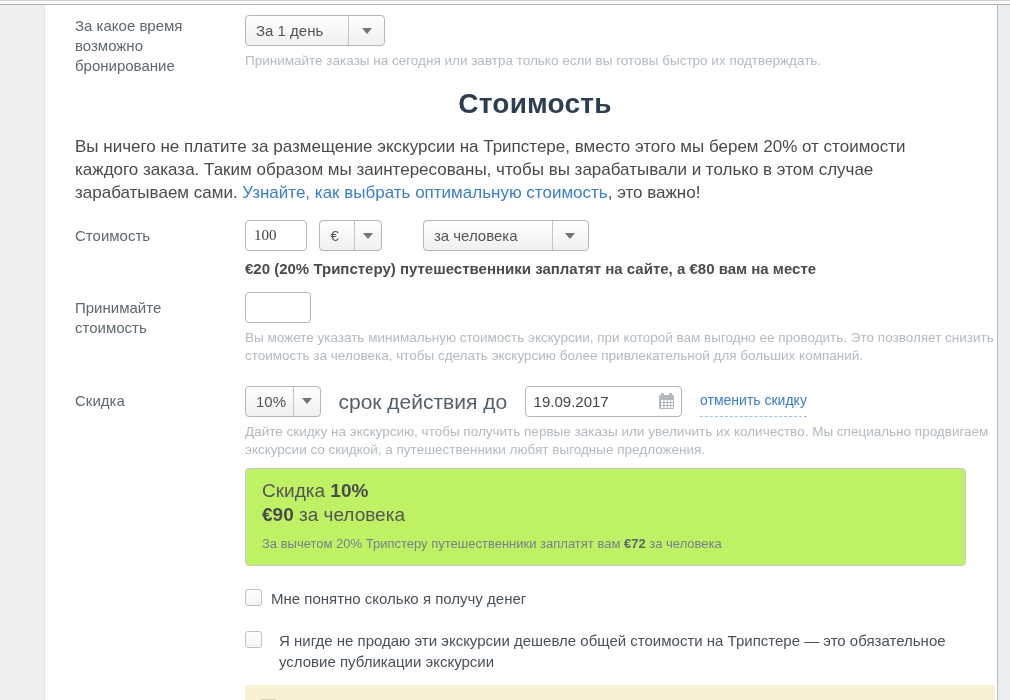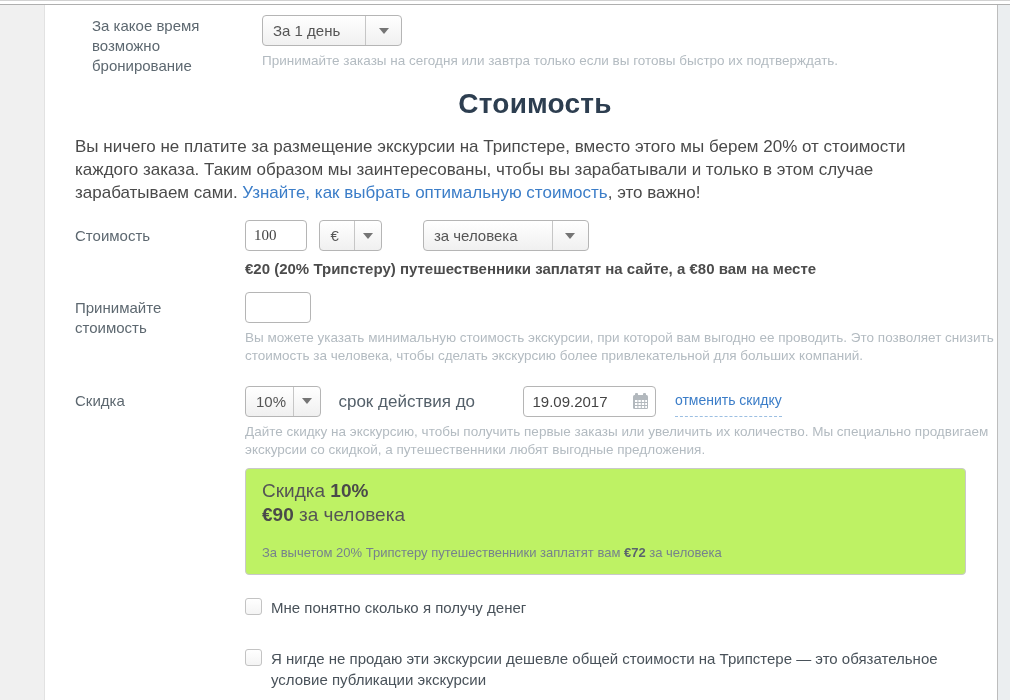--- a/index.html
+++ b/index.html
@@ -29,58 +29,58 @@
                        display:flex; align-items:center; justify-content:center; }
   .select.narrow .arrow-btn { width:27px; flex-basis:27px; }
   .tri-down { width:0; height:0; border-left:5px solid transparent;
               border-right:5px solid transparent; border-top:6px solid #757575; }
 
   .text-input { height:31px; border:1px solid #b5b5b5; border-radius:4px; background:#fff;
                 font-size:15px; color:#444; padding:0 8px;
                 font-family:"Liberation Sans","DejaVu Sans",sans-serif; }
   .hint { font-size:13.5px; line-height:18px; color:#b3bbc1; margin-top:6px; }
 
-  .booking-row { margin-top:10px;margin-left:17px; }
+  .booking-row { margin-top:10px; }
   .booking-row .row-label { padding-top:1px; }
   .booking-select { width:140px; }
 
   .section-heading { margin-top:12px; text-align:center; font-size:28px; font-weight:bold;
                      color:#2d3e50; letter-spacing:0.2px; }
   .intro { margin-top:15px; margin-left:0; width:878px; font-size:17px; line-height:23px; color:#4a4a4a; }
   a.inline-link { color:#3b7dc8; text-decoration:none; cursor:pointer; }
 
   .price-row { margin-top:16px; }
   .price-input { width:62px;font-family:Liberation Serif, serif; }
   .currency-select { width:63px; margin-left:8px; }
   .unit-select { width:166px; margin-left:36px; }
   .breakdown { margin-top:9px; font-size:15px; font-weight:bold; color:#4c4c4c; }
 
   .minprice-row { margin-top:15px; }
   .minprice-input { width:66px; }
 
   .discount-row { margin-top:20px; }
   .discount-select { width:76px; }
-  .validity-label { display:inline-block; vertical-align:middle; font-size:17px; color:#54606a;
+  .validity-label { display:inline-block; vertical-align:middle; font-size:21px; color:#54606a;
                     margin-left:13px; margin-right:13px; line-height:31px; }
   .date-wrap { position:relative; display:inline-block; vertical-align:middle; }
-  .date-input { width:133px; padding-right:24px;margin-left:31px; }
+  .date-input { width:157px; padding-right:24px; }
   .calendar-icon { position:absolute; right:7px; top:7px; }
   .cancel-link { font-size:14px; color:#3b7dc8; margin-left:14px; line-height:31px;
                  display:inline-block; vertical-align:middle;
                  border-bottom:1px dashed #9cbfe2; cursor:pointer; text-decoration:none; }
 
   .discount-box { margin-top:9px; width:721px; background:#bef264; border:1px solid #c9c9c9;
                   border-radius:4px; padding:10px 16px 14px 16px; }
   .discount-box .big-line { font-size:19px; line-height:24px; color:#555; }
   .discount-box .big-line b { color:#4a4a4a; }
-  .discount-box .note { margin-top:18px; font-size:13px; color:#76828c; }
+  .discount-box .note { margin-top:9px; font-size:13px; color:#76828c; }
   .discount-box .note b { color:#5a646d; }
 
   .check-row { display:flex; align-items:flex-start; margin-top:22px; }
-  .check-row.second { margin-top:30px; }
+  .check-row.second { margin-top:21px;gap:8px; }
   .checkbox { width:17px; height:17px; flex:0 0 17px; border:1px solid #c3c3c3; border-radius:3px;
               background:linear-gradient(#ffffff,#f4f4f4); cursor:pointer; margin-top:1px; }
   .check-label { font-size:15px; line-height:21px; color:#49525a; margin-left:9px; max-width:700px; }
 
   .merge-row { margin-top:13px; }
   .merge-row .row-label { padding-top:14px; }
   .highlight-box { background:#f9f0d3; border-radius:3px; padding:13px 15px 20px 15px;
                    display:flex; align-items:flex-start; }
   .highlight-box .checkbox { background:#fdfaf0; border-color:#d8cfae; }
   .highlight-text { font-size:15px; line-height:21px; color:#555; margin-left:12px; }

